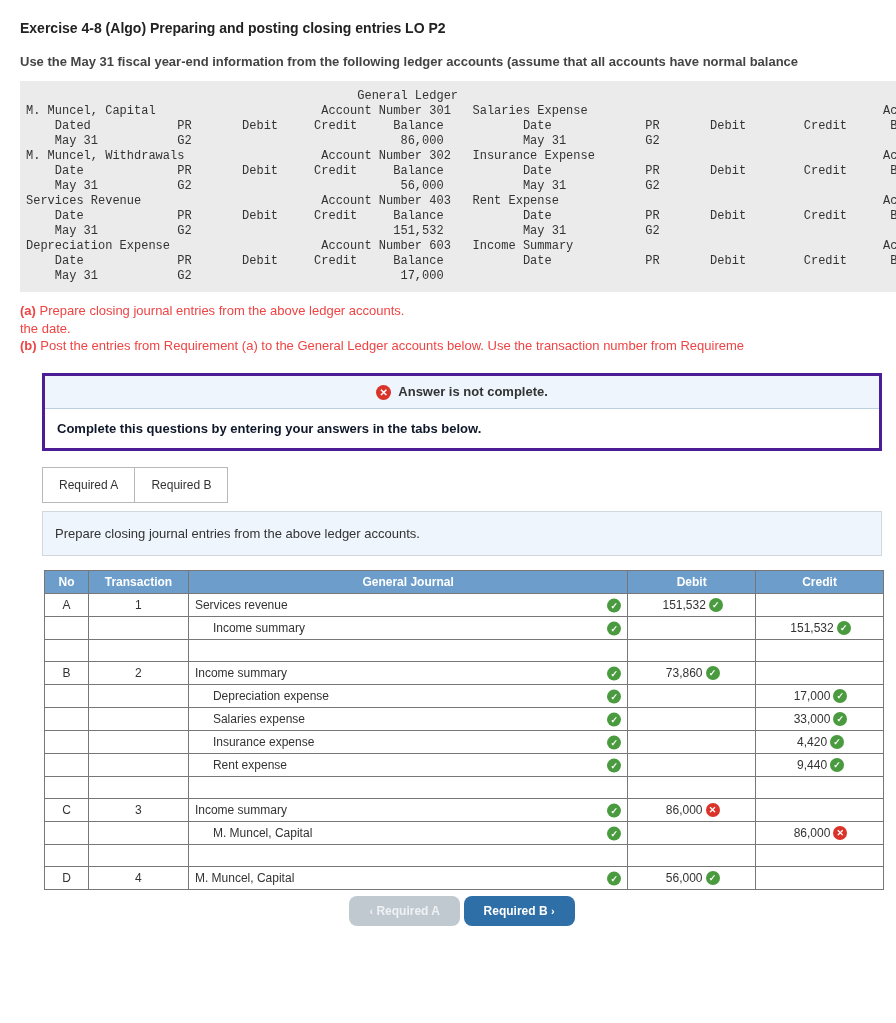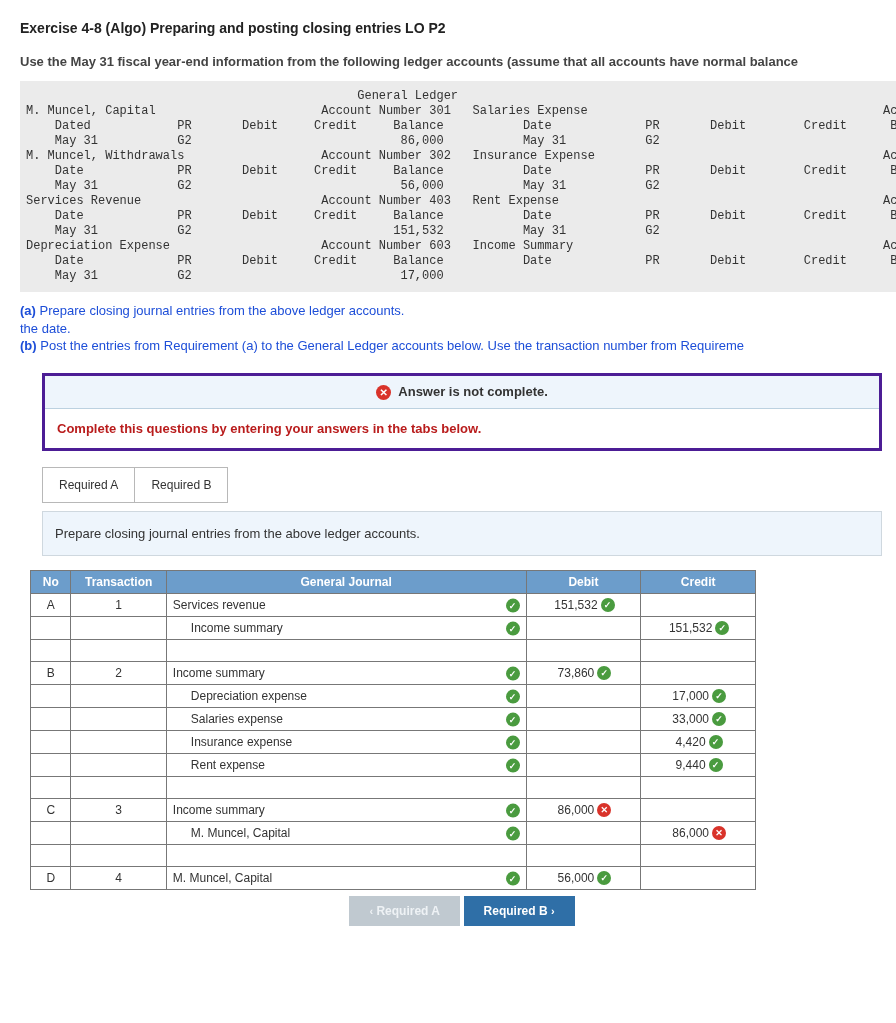--- a/index.html
+++ b/index.html
@@ -32,21 +32,21 @@
     font-size: 12px;
     line-height: 1.25;
     padding: 8px 6px;
     color: #333;
     margin-bottom: 10px;
     white-space: pre;
     overflow: hidden;
   }
   .instr {
     font-size: 13px;
-    color: #1d4ed8;
+    color: #ef4444;
     margin-bottom: 18px;
     line-height: 1.35;
   }
   .instr b { font-weight: bold; }
 
   .alert-box {
     border: 3px solid #4c1d95;
     background: #eef5fc;
     margin: 0 0 0 22px;
     width: 840px;
@@ -59,21 +59,21 @@
     color: #333;
   }
   .alert-head .x-icon {
     display:inline-block; width:15px;height:15px;background:#d9332a;border-radius:50%;
     color:#fff;font-size:10px;line-height:15px;text-align:center;vertical-align:middle;margin-right:4px;font-weight:bold;
   }
   .alert-body {
     padding: 12px;
     font-weight: bold;
     font-size: 13px;
-    color: #b91c1c;
+    color: #0f172a;
     background:#fff;
   }
 
   .tabs {
     margin: 16px 0 0 22px;
     display: flex;
   }
   .tab {
     border: 1px solid #b8b8b8;
     padding: 10px 16px;
@@ -91,22 +91,22 @@
   }
   .tab-panel .panel-text {
     background: #eef5fc;
     padding: 14px 12px;
     font-size: 13px;
     color: #333;
   }
 
   table.journal {
     border-collapse: collapse;
-    width: 726px;
-    margin: 14px 0 0 10px;
+    width: 840px;
+    margin: 14px 0 0 24px;
     font-size: 12px;
   }
   table.journal th, table.journal td {
     border: 1px solid #777;
     padding: 4px 6px;
     height: 22px;
   }
   table.journal th {
     background: #6c9dcb;
     color: #fff;
@@ -128,21 +128,21 @@
   .ok-icon { background:#4a9b3f; }
   .bad-icon { background:#d9332a; }
   .val-wrap { display:inline-flex;align-items:center;gap:3px;justify-content:center;width:100%; }
 
   .nav-btns {
     margin: 6px 0 0 22px;
     text-align: center;
     width: 840px;
   }
   .nav-btn {
-    display:inline-block;padding:8px 20px;font-size:12px;font-weight:bold;
+    display:inline-block;padding:8px 20px;font-size:12px;font-weight:bold;border-radius:8px;
   }
   .nav-btn.disabled { background:#c0c9d0;color:#eef2f5; }
   .nav-btn.active { background:#2f6fa7;color:#fff;cursor:pointer; }
   .nav-btn .chev { font-size:11px; }
 
   .col-no { width:44px; }
   .col-tr { width:100px; }
   .col-gj { width:440px; }
   .col-d  { width:128px; }
   .col-c  { width:128px; }

